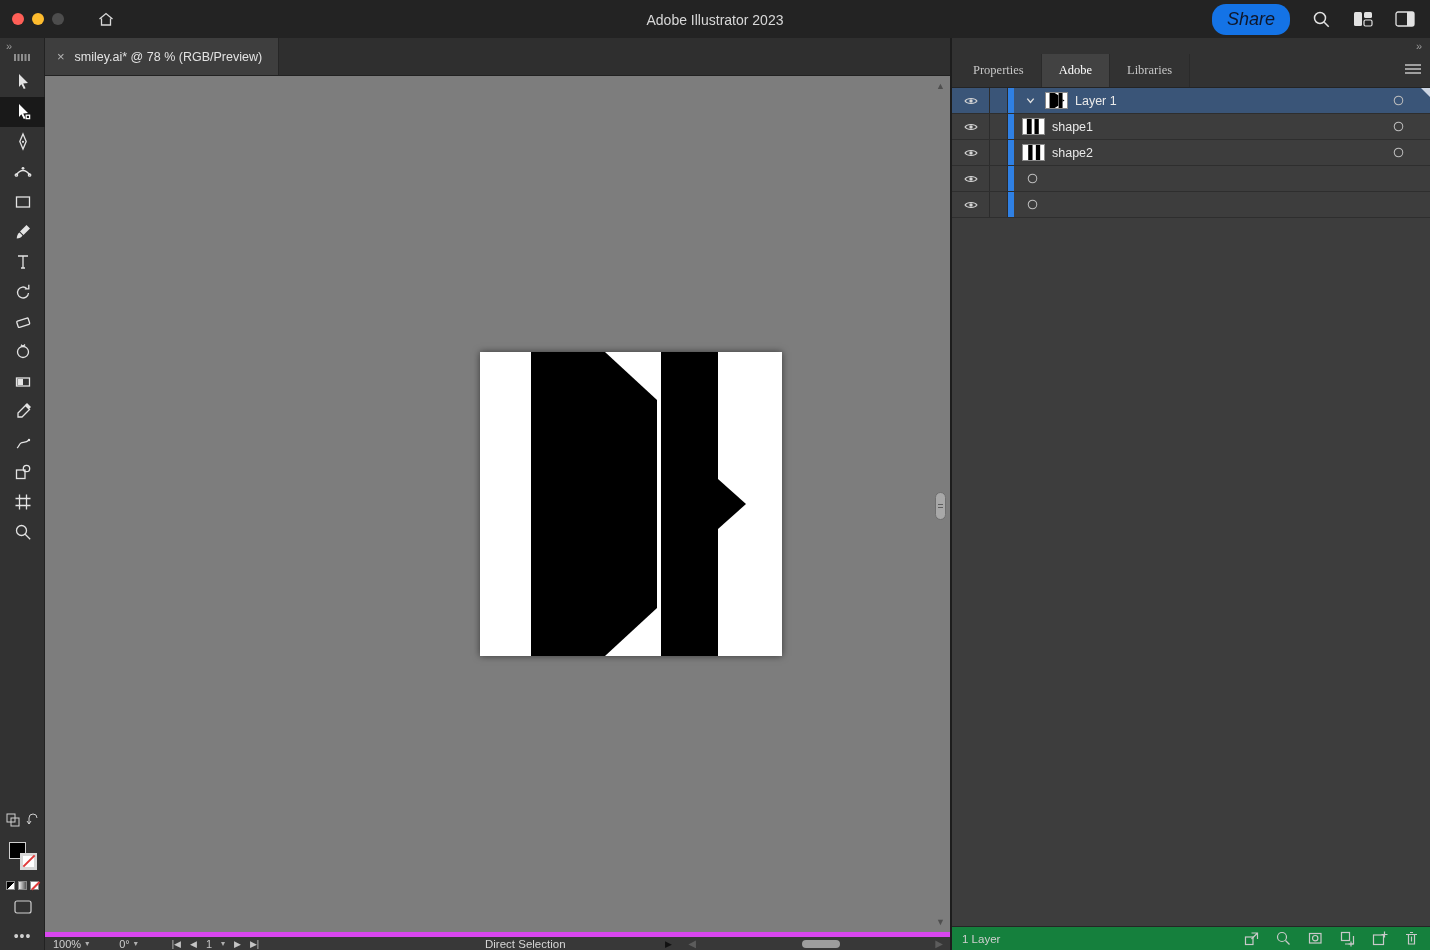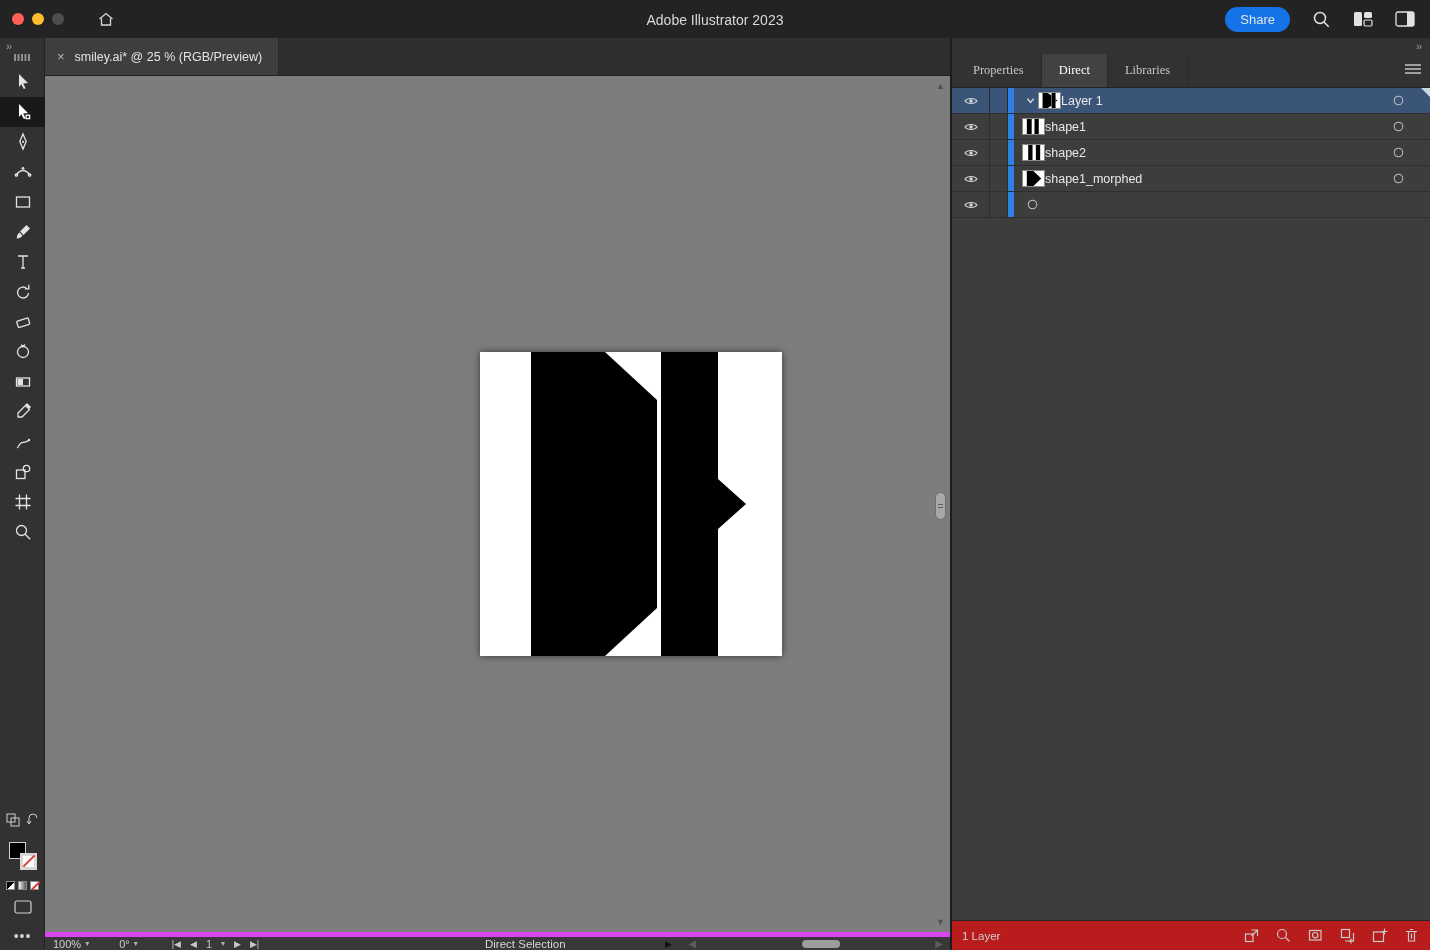--- a/index.html
+++ b/index.html
@@ -9,21 +9,21 @@
 
   
   .titlebar { position:absolute; top:0; left:0; right:0; height:40px; background:#232323;
     display:flex; align-items:center; border-bottom:1px solid #161616; }
   .lights { position:absolute; left:12px; top:13px; display:flex; gap:8px; }
   .light { width:12px; height:12px; border-radius:50%; }
   .light.red{ background:#ff5f57; } .light.yellow{ background:#febc2e; } .light.gray{ background:#4d4d4d; }
   .home-btn { position:absolute; left:94px; top:8px; width:24px; height:22px; display:flex; align-items:center; justify-content:center; }
   .tb-title { width:100%; text-align:center; color:#d8d8d8; font-size:14px; }
   .tb-right { position:absolute; right:14px; top:0; height:38px; display:flex; align-items:center; gap:20px; }
-  .share-btn { background:#1473e6; color:#e5e5e5; font-size:13px; padding:5px 15px; border-radius:14px; border:none; cursor:pointer; }
+  .share-btn { background:#1473e6; color:#0f172a; font-size:18px; padding:5px 15px; border-radius:14px; border:none; cursor:pointer;font-style:italic; }
   .tb-icon { width:22px; height:22px; display:flex; align-items:center; justify-content:center; }
 
   
   .workspace { position:absolute; top:38px; left:0; right:0; bottom:0; display:flex; }
 
   
   .toolrail { width:45px; background:#323232; border-right:1px solid #222; position:relative; flex:none; }
   .rail-collapse { color:#9a9a9a; font-size:11px; text-align:left; padding:2px 0 0 6px; height:14px; }
   .rail-grip { display:flex; justify-content:center; padding:2px 0 6px; }
   .tool { width:45px; height:30px; display:flex; align-items:center; justify-content:center; cursor:pointer; }
@@ -89,31 +89,31 @@
   .searchfield input::placeholder { color:#9f9f9f; }
   .funnel { width:24px; height:24px; display:flex; align-items:center; justify-content:center; cursor:pointer; }
 
   .layers { flex:1; background:#3d3d3d; overflow:hidden; position:relative; }
   .layer-row { height:26px; display:flex; align-items:center; border-bottom:1px solid #2e2e2e; position:relative; cursor:pointer; }
   .layer-row.selected { background:#3a5578; }
   .lr-eye { width:38px; height:100%; display:flex; align-items:center; justify-content:center;
     border-right:1px solid #2c2c2c; cursor:pointer; flex:none; }
   .lr-lock { width:18px; height:100%; border-right:1px solid #2c2c2c; flex:none; }
   .lr-stripe { width:6px; height:100%; background:#2f80e4; flex:none; }
-  .lr-body { flex:1; display:flex; align-items:center; height:100%; padding-left:8px; overflow:hidden; }
+  .lr-body { flex:1; display:flex; align-items:center; height:100%; padding-left:8px; gap:7px; overflow:hidden; }
   .lr-body.child { }
   .lr-chev { width:16px; display:flex; justify-content:center; cursor:pointer; }
   .lr-thumb { width:23px; height:17px; background:#fff; border:1px solid #8a8a8a; flex:none; display:block; }
   .lr-label { color:#e9e9e9; font-size:12.5px; white-space:nowrap; }
   .lr-target { width:36px; display:flex; justify-content:center; flex:none; cursor:pointer; }
   .lr-edge { width:14px; flex:none; height:100%; }
   .corner-tri { position:absolute; right:0; top:0; width:0; height:0;
     border-top:9px solid #cdd6e4; border-left:9px solid transparent; }
 
-  .panel-footer { height:30px; background:#b91c1c; border-top:1px solid #252525; display:flex; align-items:center;
+  .panel-footer { height:24px; background:#15803d; border-top:1px solid #252525; display:flex; align-items:center;
     padding:0 10px; color:#cfcfcf; font-size:11.5px; }
   .pf-icons { margin-left:auto; display:flex; gap:15px; align-items:center; }
   .pf-icons span { display:flex; cursor:pointer; }
 </style>
 </head>
 <body>
 
 <div id="app">
 
   <header class="titlebar">
@@ -292,21 +292,21 @@
             </svg>
         </span>
         <span class="more-dots">•••</span>
       </div>
     </aside>
 
     <main class="doccol">
       <div class="tabbar">
         <div class="doc-tab">
           <span class="tab-close">×</span>
-          <span>smiley.ai* @ 25 % (RGB/Preview)</span>
+          <span>smiley.ai* @ 78 % (RGB/Preview)</span>
         </div>
       </div>
 
       <div class="canvas">
         <svg class="artboard" viewBox="0 0 302 304" preserveAspectRatio="none">
           <g fill="#000">
             <polygon points="51,0 125,0 177,48 177,256 125,304 51,304"></polygon>
             <rect x="181" y="0" width="57" height="304"></rect>
             <polygon points="238,127 266,152 238,177"></polygon>
           </g>
@@ -350,21 +350,21 @@
           </span>
           <span class="hs-arrow">▶</span>
         </span>
       </div>
     </main>
 
     <aside class="rightpanel">
       <div class="rp-collapse">»</div>
       <div class="rp-tabs">
         <span class="rp-tab">Properties</span>
-        <span class="rp-tab active">Direct</span>
+        <span class="rp-tab active">Adobe</span>
         <span class="rp-tab">Libraries</span>
         <span class="rp-menu">
           <svg width="18" height="14" viewBox="0 0 18 14">
               <g stroke="#cfcfcf" stroke-width="1.4">
                 <line x1="1" y1="3" x2="17" y2="3"></line>
                 <line x1="1" y1="7" x2="17" y2="7"></line>
                 <line x1="1" y1="11" x2="17" y2="11"></line>
               </g>
             </svg>
         </span>
@@ -456,28 +456,20 @@
           </div>
           <div class="layer-row">
             <span class="lr-eye">
               <svg width="16" height="16" viewBox="0 0 16 16">
                 <path d="M2 8c2.3-3.3 9.7-3.3 12 0-2.3 3.3-9.7 3.3-12 0z" fill="none" stroke="#d6d6d6" stroke-width="1.1"></path>
                 <circle cx="8" cy="8" r="1.7" fill="#d6d6d6"></circle>
               </svg>
             </span>
             <span class="lr-lock"></span>
             <span class="lr-stripe"></span>
-            <span class="lr-body child">
-              <svg class="lr-thumb" viewBox="0 0 302 304" preserveAspectRatio="none">
-                <g fill="#000">
-                  <polygon points="55,0 150,0 262,152 150,304 55,304"></polygon>
-                </g>
-              </svg>
-              <span class="lr-label">shape1_morphed</span>
-            </span>
             <span class="lr-target">
               <svg width="13" height="13" viewBox="0 0 14 14">
                 <circle cx="7" cy="7" r="4.6" fill="none" stroke="#bdbdbd" stroke-width="1.1"></circle>
               </svg>
             </span>
             <span class="lr-edge"></span>
           </div>
           <div class="layer-row">
             <span class="lr-eye">
               <svg width="16" height="16" viewBox="0 0 16 16">

